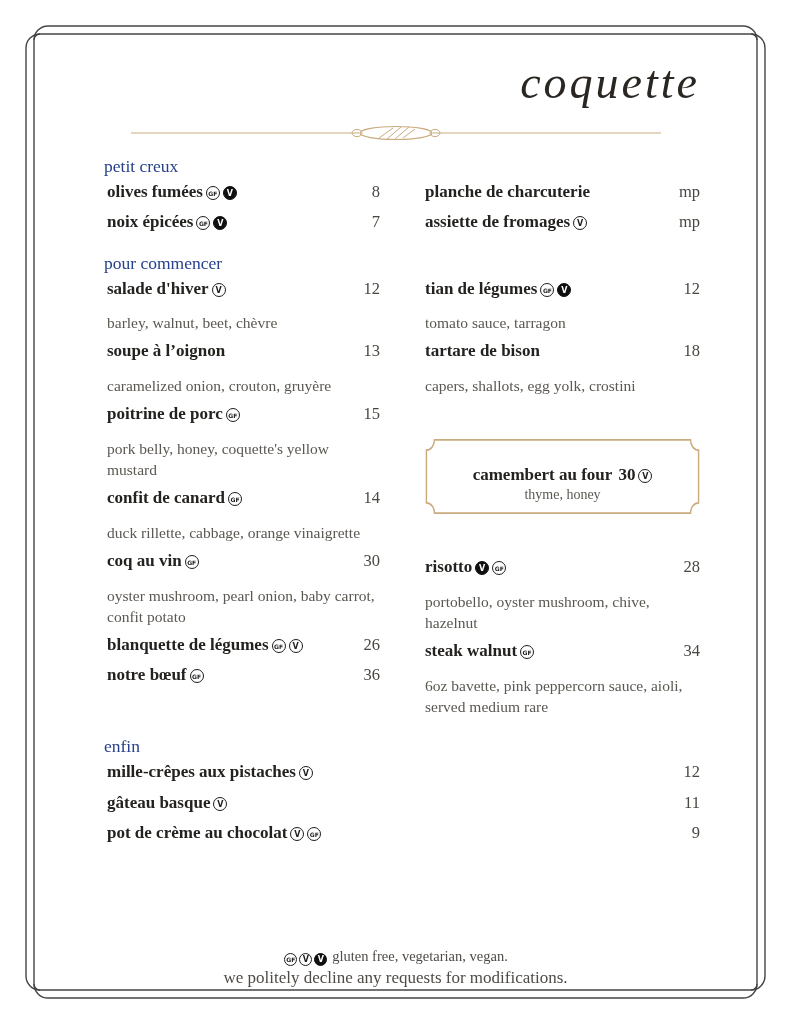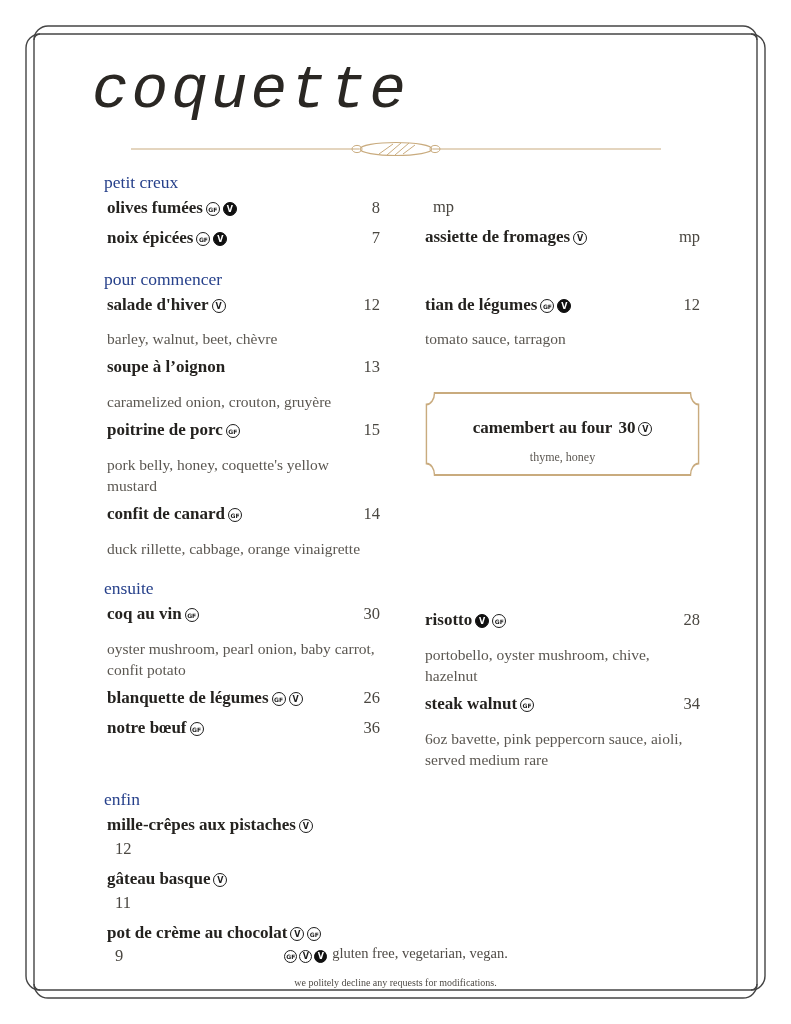--- a/index.html
+++ b/index.html
@@ -11,22 +11,22 @@
     --price:#4a4741;
   }
   *{box-sizing:border-box;margin:0;padding:0;}
   html,body{background:#ffffff;}
   body{font-family:"Liberation Serif","DejaVu Serif",serif;color:var(--text);}
   .page{position:relative;width:791px;height:1024px;margin:0 auto;background:#fff;overflow:hidden;}
   .frame-svg{position:absolute;inset:0;pointer-events:none;}
   .frame-svg path{fill:none;stroke:var(--frame);stroke-width:1.4;}
   .content{position:absolute;left:92px;right:91px;top:0;}
 
-  .logo{margin-top:56px;text-align:left;font-style:italic;font-size:61px;
-        letter-spacing:3px;color:#2a2723;font-family:Liberation Mono, monospace;}
+  .logo{margin-top:56px;text-align:right;font-style:italic;font-size:46px;
+        letter-spacing:3px;color:#2a2723;font-family:Liberation Serif, serif;}
   .divider{display:flex;justify-content:center;margin-top:14px;}
   .divider svg{display:block;}
   .divider line,.divider ellipse,.divider path{stroke:var(--gold);fill:none;}
 
   h2.sec{font-size:17.5px;font-weight:400;color:var(--heading);margin:13px 12px 3px;}
   .cols{display:grid;grid-template-columns:288px 290px;column-gap:30px;}
   .col{padding-left:15px;}
   .item{margin-bottom:6px;}
   .row{display:flex;justify-content:space-between;align-items:baseline;line-height:1.38;}
   .nm{font-weight:600;font-size:17px;color:var(--text);}
@@ -39,28 +39,28 @@
         line-height:13px;font-size:8px;margin-left:3px;vertical-align:1px;}
   .icon-gf{border:1.3px solid #1d1d1d;color:#1d1d1d;font-size:6px;letter-spacing:0;}
   .icon-vegetarian{border:1.3px solid #1d1d1d;color:#1d1d1d;}
   .icon-vegan{background:#101010;border:1.3px solid #101010;color:#fff;}
 
   .feature-box{position:relative;margin-top:42px;padding:27px 12px 12px;text-align:center;}
   .feature-box svg{position:absolute;inset:0;width:100%;height:100%;}
   .feature-box svg path{fill:none;stroke:var(--gold);stroke-width:1.5;}
   .f-line1{position:relative;font-size:17px;font-weight:600;}
   .f-price{font-weight:600;margin-left:6px;}
-  .f-desc{position:relative;font-size:12px;color:var(--muted);margin-top:12px;}
+  .f-desc{position:relative;font-size:14px;color:var(--muted);margin-top:2px;}
 
   .enfin-item{display:flex;justify-content:space-between;align-items:baseline;
-              padding-left:15px;margin-bottom:7px;line-height:1.4;flex-direction:column;}
+              padding-left:15px;margin-bottom:7px;line-height:1.4;}
 
   .footer{position:absolute;left:0;right:0;bottom:36px;text-align:center;color:#4f4b46;}
   .footer .f1{font-size:14.5px;}
-  .footer .f2{font-size:10px;margin-top:14px;}
+  .footer .f2{font-size:17px;margin-top:2px;}
   .footer .icon{width:13px;height:13px;line-height:12px;margin-left:1px;margin-right:1px;vertical-align:-1px;}
 </style>
 </head>
 <body>
 
 <div class="page">
 
   <svg class="frame-svg" viewBox="0 0 791 1024">
     <path d="M 40 34 H 751 A 6 6 0 0 1 757 40 V 984 A 6 6 0 0 1 751 990 H 40 A 6 6 0 0 1 34 984 V 40 A 6 6 0 0 1 40 34 Z"></path>
     <path d="M 34 40 A 14 14 0 0 1 48 26 H 743 A 14 14 0 0 1 757 40"></path>
@@ -96,20 +96,21 @@
         <div class="item">
           <div class="row">
               <span class="nm"><span>noix épicées</span><span class="icons"><span class="icon icon-gf">GF</span><span class="icon icon-vegan">V</span></span></span>
               <span class="price">7</span>
             </div>
         </div>
       </div>
       <div class="col">
         <div class="item">
           <div class="row">
+              <span class="nm"><span>planche de charcuterie</span><span class="icons"></span></span>
               <span class="price">mp</span>
             </div>
         </div>
         <div class="item">
           <div class="row">
               <span class="nm"><span>assiette de fromages</span><span class="icons"><span class="icon icon-vegetarian">V</span></span></span>
               <span class="price">mp</span>
             </div>
         </div>
       </div>
@@ -147,33 +148,39 @@
           <div class="desc">duck rillette, cabbage, orange vinaigrette</div>
         </div>
       </div>
       <div class="col">
         <div class="item">
           <div class="row">
               <span class="nm"><span>tian de légumes</span><span class="icons"><span class="icon icon-gf">GF</span><span class="icon icon-vegan">V</span></span></span>
               <span class="price">12</span>
             </div>
           <div class="desc">tomato sauce, tarragon</div>
+        </div>
+        <div class="item">
+          <div class="row">
+              <span class="nm"><span>tartare de bison</span><span class="icons"></span></span>
+              <span class="price">18</span>
+            </div>
+          <div class="desc">capers, shallots, egg yolk, crostini</div>
         </div>
 
         <div class="feature-box">
           <svg viewBox="0 0 290 64" preserveAspectRatio="none">
             <path d="M 10 1.5 H 280 A 8.5 8.5 0 0 0 288.5 10 V 54 A 8.5 8.5 0 0 0 280 62.5 H 10 A 8.5 8.5 0 0 0 1.5 54 V 10 A 8.5 8.5 0 0 0 10 1.5 Z"></path>
           </svg>
           <div class="f-line1"><span>camembert au four</span><span class="f-price">30</span><span class="icons"><span class="icon icon-vegetarian">V</span></span></div>
           <div class="f-desc">thyme, honey</div>
         </div>
       </div>
     </div>
 
-    <h2 class="sec">ensuite</h2>
     <div class="cols">
       <div class="col">
         <div class="item">
           <div class="row">
               <span class="nm"><span>coq au vin</span><span class="icons"><span class="icon icon-gf">GF</span></span></span>
               <span class="price">30</span>
             </div>
           <div class="desc">oyster mushroom, pearl onion, baby carrot, confit potato</div>
         </div>
         <div class="item">

